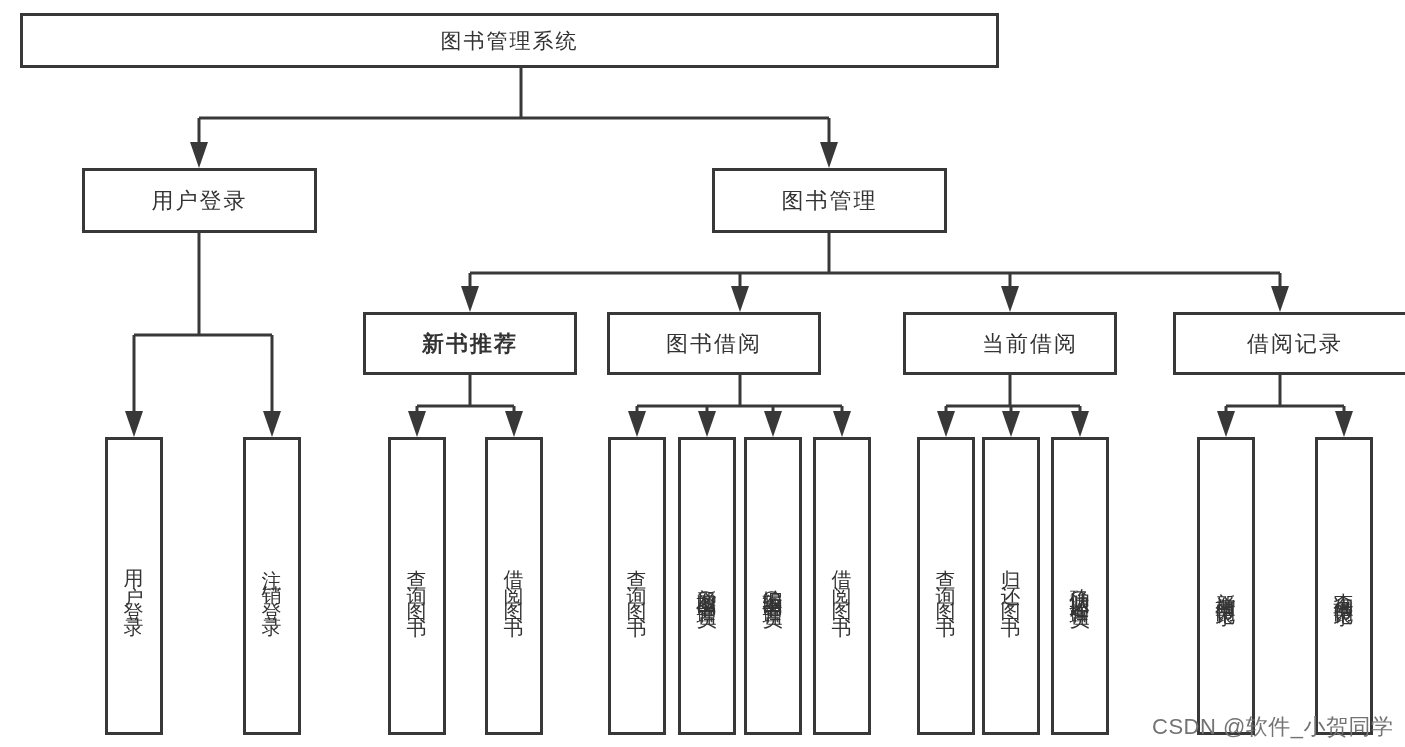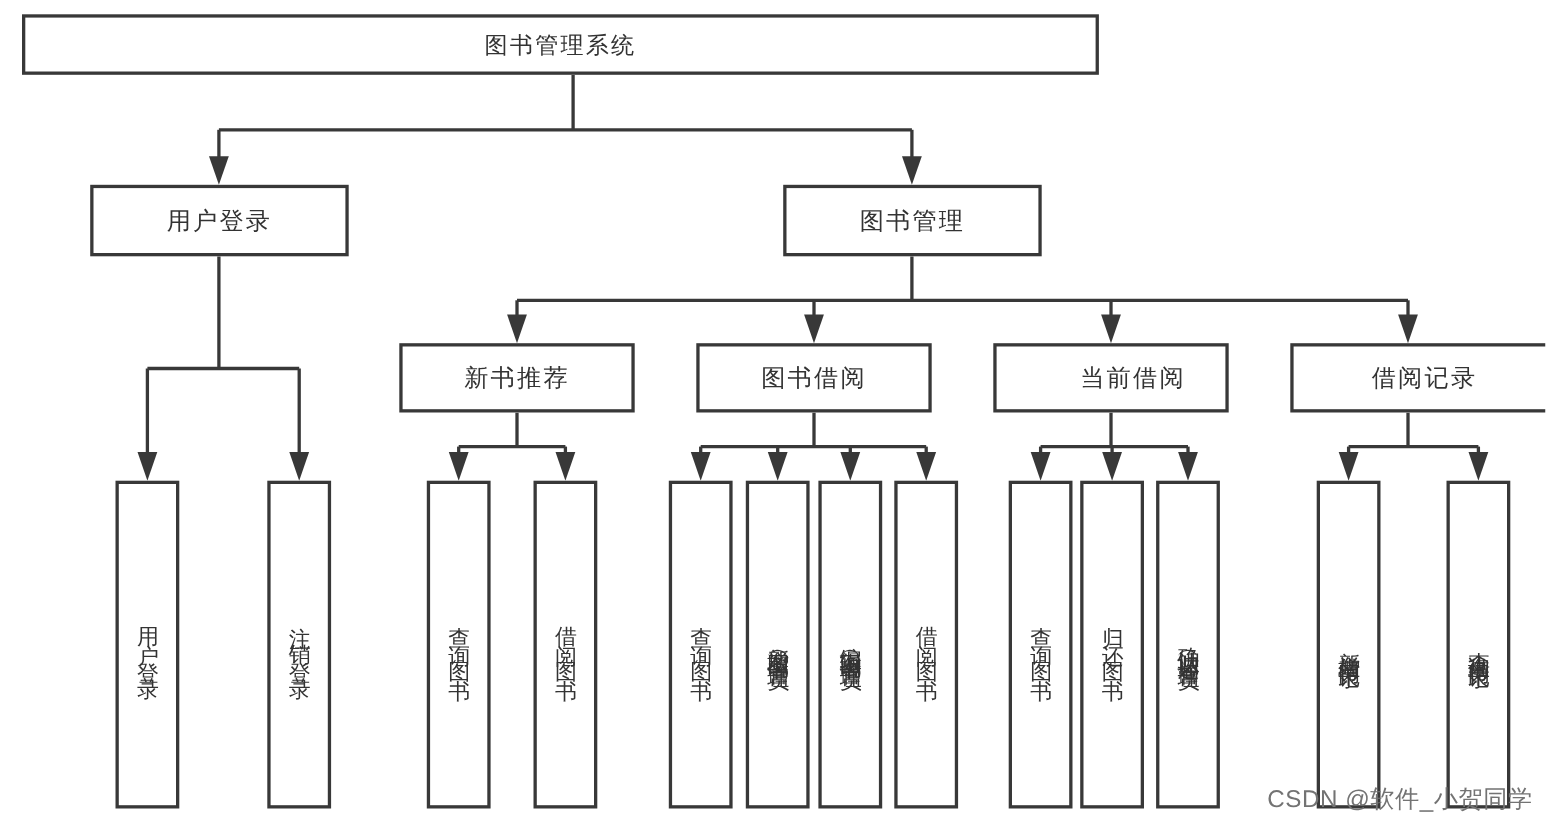--- a/index.html
+++ b/index.html
@@ -98,22 +98,22 @@
       <polygon points="1071,411 1089,411 1080,437" fill="#383838"></polygon>
       <polygon points="1217,411 1235,411 1226,437" fill="#383838"></polygon>
       <polygon points="1335,411 1353,411 1344,437" fill="#383838"></polygon>
     </svg>
 
   <div class="hbox root" style="left:20px; top:13px; width:979px; height:55px;">图书管理系统</div>
 
   <div class="hbox" style="left:82px; top:168px; width:235px; height:65px;">用户登录</div>
   <div class="hbox" style="left:712px; top:168px; width:235px; height:65px;">图书管理</div>
 
-  <div class="hbox" style="left:363px; top:312px; width:214px; height:63px;">新书推荐</div>
-  <div class="hbox" style="left:633px; top:312px; width:214px; height:63px;">图书借阅</div>
+  <div class="hbox" style="left:363px; top:312px; width:214px; height:63px;font-weight:bold;">新书推荐</div>
+  <div class="hbox" style="left:607px; top:312px; width:214px; height:63px;">图书借阅</div>
   <div class="hbox" style="left:903px; top:312px; width:214px; height:63px;padding-left:40px;">当前借阅</div>
   <div class="hbox" style="left:1173px; top:312px; width:244px; height:63px;">借阅记录</div>
 
   <div class="vbox vs" style="left:105px;">
     <span>用户登录</span>
     </div>
   <div class="vbox vs" style="left:243px;">
     <span>注销登录</span>
     </div>
 

